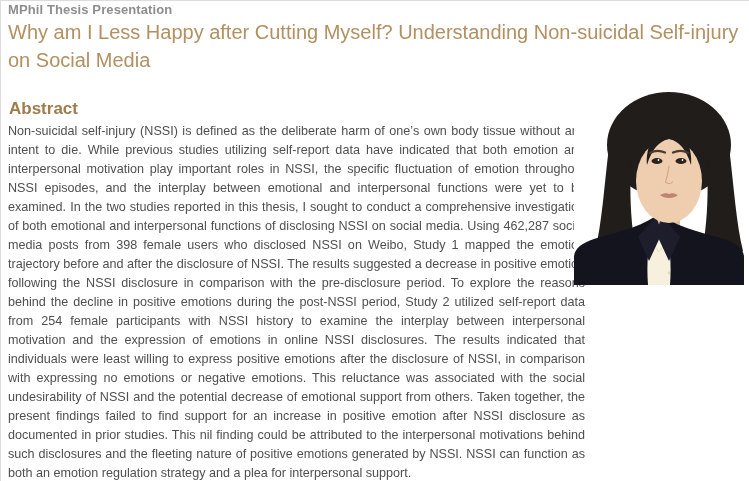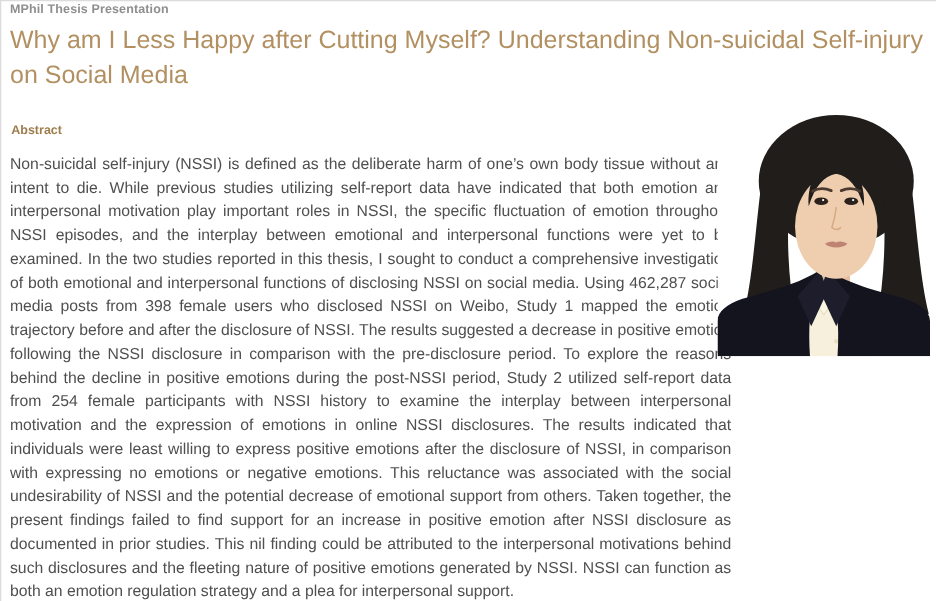--- a/index.html
+++ b/index.html
@@ -15,21 +15,21 @@
     background: #ffffff;
     border-top: 1px solid var(--border, #dcdcdc);
     border-left: 1px solid var(--border, #dcdcdc);
     box-sizing: border-box;
     overflow: hidden;
   }
   .kicker {
     position: absolute;
     left: 7px;
     top: 1px;
-    font-size: 10px;
+    font-size: 13px;
     font-weight: bold;
     color: var(--kicker, #8e8e8e);
     letter-spacing: 0.1px;
   }
   .title {
     position: absolute;
     left: 7px;
     top: 17px;
     width: 732px;
     margin: 0;
@@ -37,21 +37,21 @@
     font-weight: 400;
     line-height: 28px;
     color: var(--title, #b29061);
     letter-spacing: 0px;
   }
   .abstract-heading {
     position: absolute;
     left: 8px;
     top: 98px;
     margin: 0;
-    font-size: 10px;
+    font-size: 17px;
     font-weight: bold;
     color: var(--heading, #9e7c4c);
   }
   .abstract-body {
     position: absolute;
     left: 7px;
     top: 121px;
     width: 577px;
     margin: 0;
     font-size: 12.6px;

